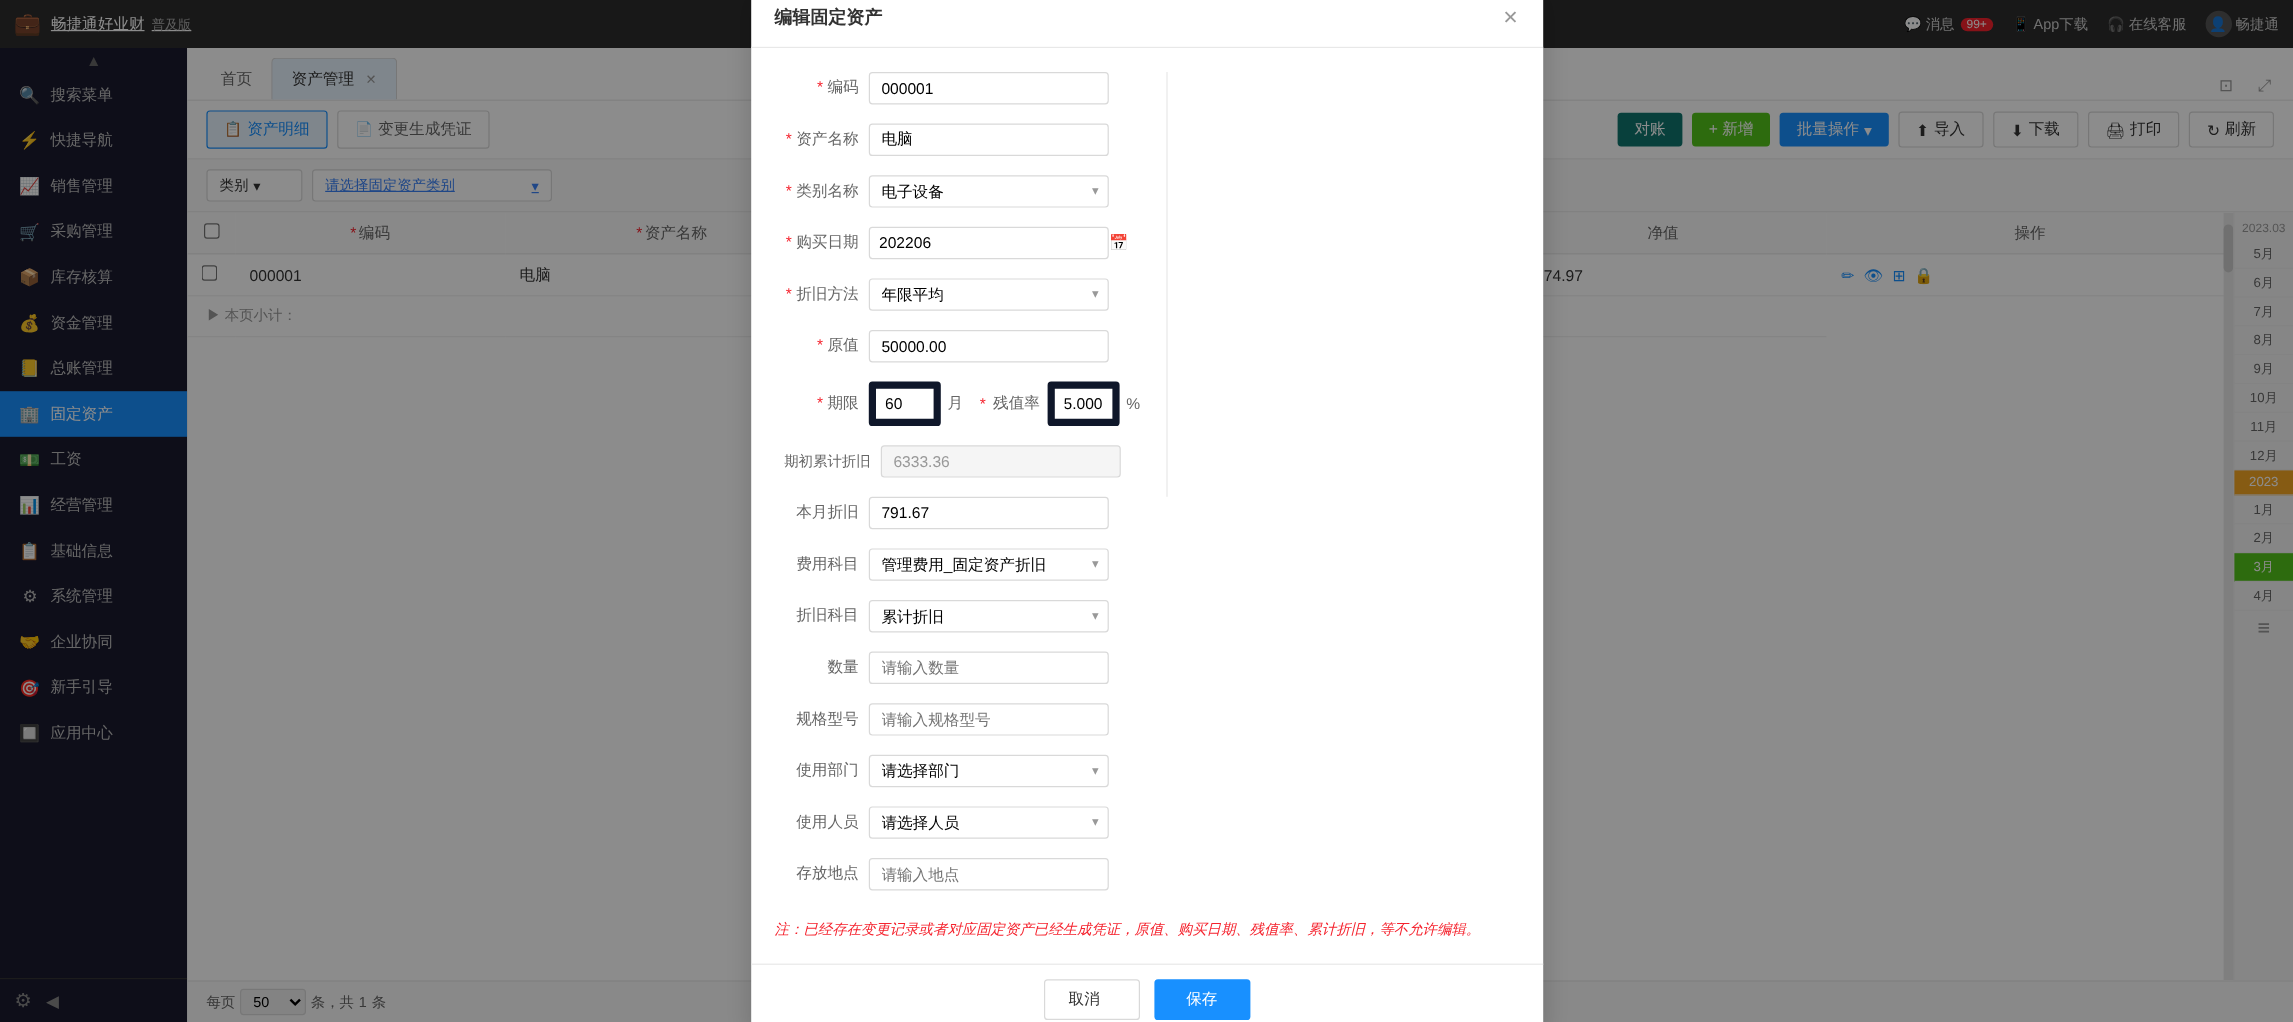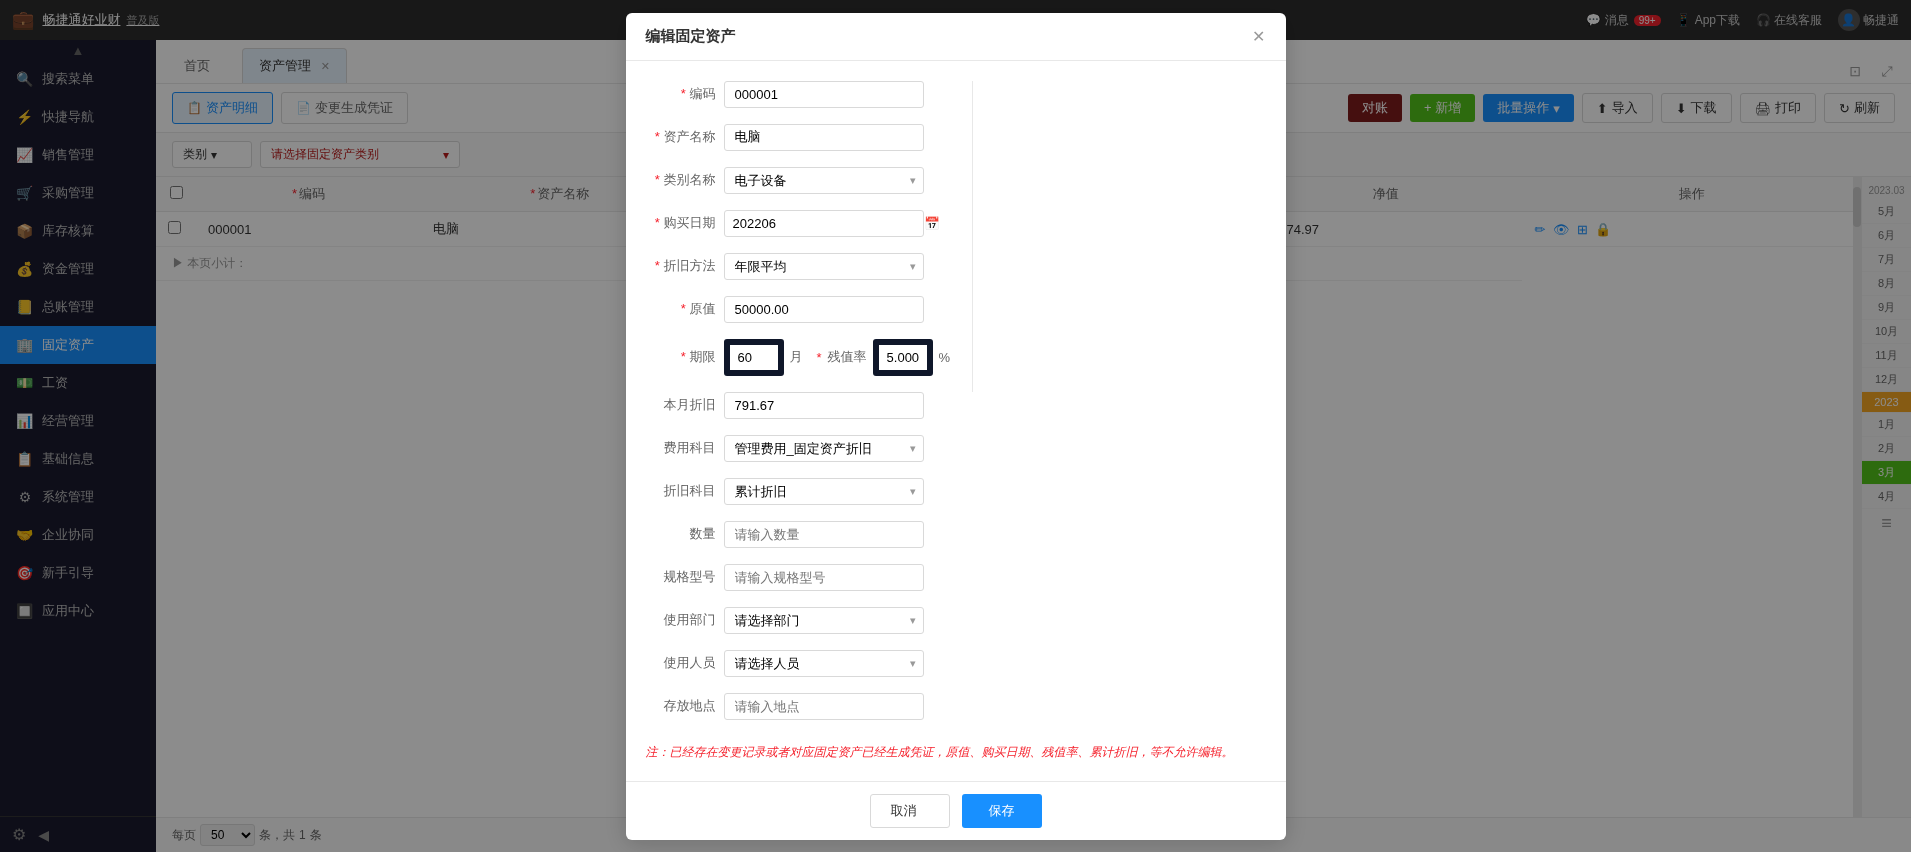--- a/index.html
+++ b/index.html
@@ -212,21 +212,21 @@
         <span style="cursor:pointer; color:#888; font-size:14px;">◀</span>
       </div>
     </div>
 
     <div class="content-area">
 
       <div class="tab-bar">
         <div class="home-tab">
           <span>首页</span>
         </div>
-        <div class="tab active" style="background:#e8f4ff; border-radius:4px 4px 0 0; border:1px solid #d9d9d9; border-bottom:none; color:#333; margin-left:16px;">
+        <div class="tab active" style="background:#e8f4ff; border-radius:4px 4px 0 0; border:1px solid #d9d9d9; border-bottom:none; color:#333; margin-left:0;">
           <span>资产管理</span>
           <span class="tab-close">✕</span>
         </div>
         <div class="window-controls">
           <span class="win-btn">⊡</span>
           <span class="win-btn">⤢</span>
         </div>
       </div>
 
       <div class="page-content" style="display:flex; flex-direction:column;">
@@ -234,21 +234,21 @@
         <div class="page-toolbar">
           <div class="toolbar-tab active">
             <span style="font-size:12px; color:#1890ff;">📋</span>
             <span>资产明细</span>
           </div>
           <div class="toolbar-tab" style="background:#fff; border:1px solid #d9d9d9; color:#666;">
             <span style="font-size:12px;">📄</span>
             <span>变更生成凭证</span>
           </div>
           <div class="toolbar-spacer"></div>
-          <button class="btn-default" style="background:#7f1d1d; color:#fff; border:none;">
+          <button class="btn-default" style="background:#0f766e; color:#fff; border:none;">
             <span>对账</span>
           </button>
           <button class="btn-primary" style="background:#52c41a; color:#fff;">
             <span>+ 新增</span>
           </button>
           <button class="btn-default" style="background:#1890ff; color:#fff; border:none;">
             <span>批量操作</span>
             <span>▾</span>
           </button>
           <button class="btn-default">
@@ -267,21 +267,21 @@
             <span>↻</span>
             <span>刷新</span>
           </button>
         </div>
 
         <div class="filter-bar">
           <div class="filter-select">
             <span>类别</span>
             <span>▾</span>
           </div>
-          <div class="filter-select" style="min-width:200px; color:#b91c1c;">
+          <div class="filter-select" style="min-width:200px; color:#3b82f6;text-decoration:underline;">
             <span>请选择固定资产类别</span>
             <span style="margin-left:auto;">▾</span>
           </div>
         </div>
 
         <div style="display:flex; flex:1; overflow:hidden;">
           <div class="table-wrapper" style="flex:1; position:relative;">
             <table>
               <thead>
                 <tr>
@@ -440,20 +440,26 @@
             <div class="form-inline">
               <input class="form-input-sm" type="text" value="60" style="">
               <span class="form-unit">月</span>
               <span style="color:#f5222d; margin-left:8px;">*</span>
               <span class="form-unit">残值率</span>
               <input class="form-input-sm" type="text" value="5.0000" style="">
               <span class="form-unit">%</span>
             </div>
           </div>
 
+          <div class="form-row">
+            <span class="form-label" style="font-size:12px; min-width:80px;">
+              <span>期初累计折旧</span>
+            </span>
+            <input class="form-input readonly" type="text" style="max-width: 200px; background: rgb(245, 245, 245);" value="6333.36">
+          </div>
         </div>
 
         <div class="divider-vertical"></div>
 
         <div class="form-col">
 
           <div class="form-row">
             <span class="form-label">
               <span>本月折旧</span>
             </span>

